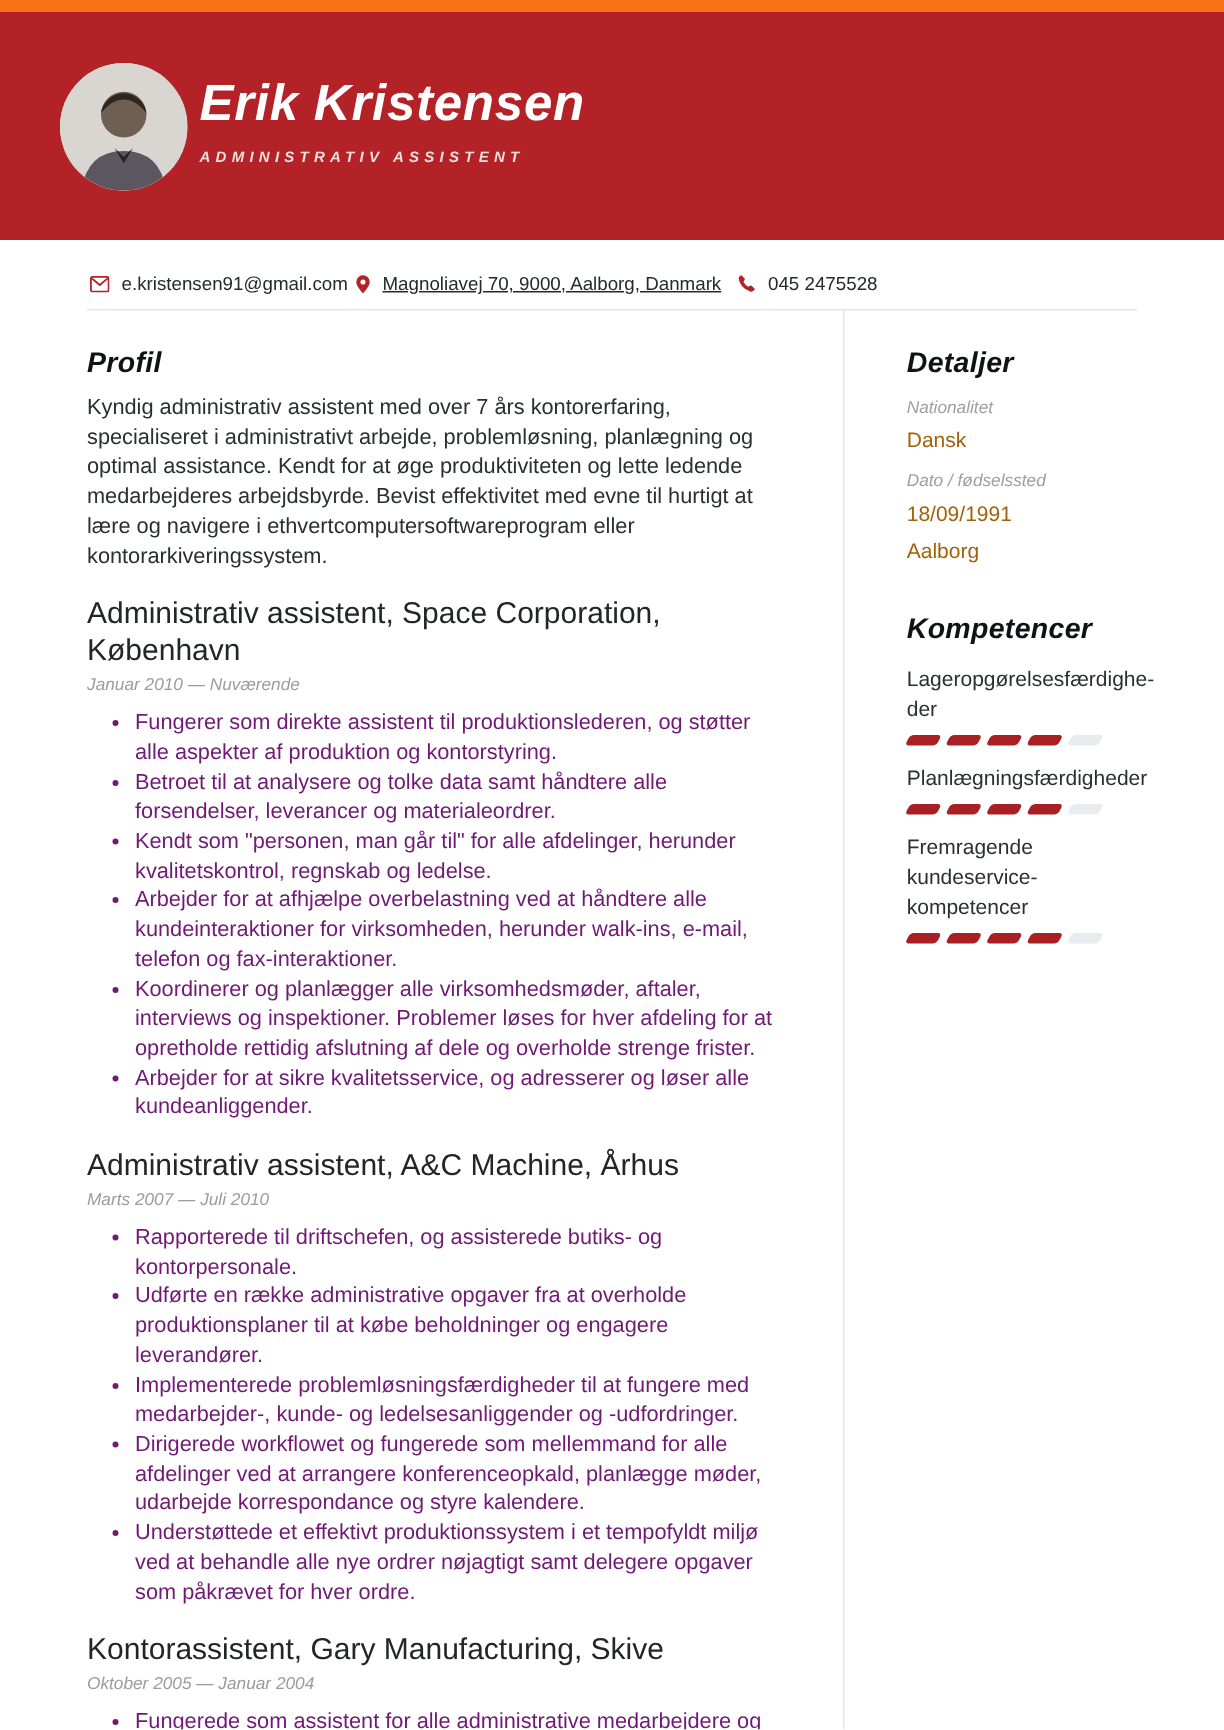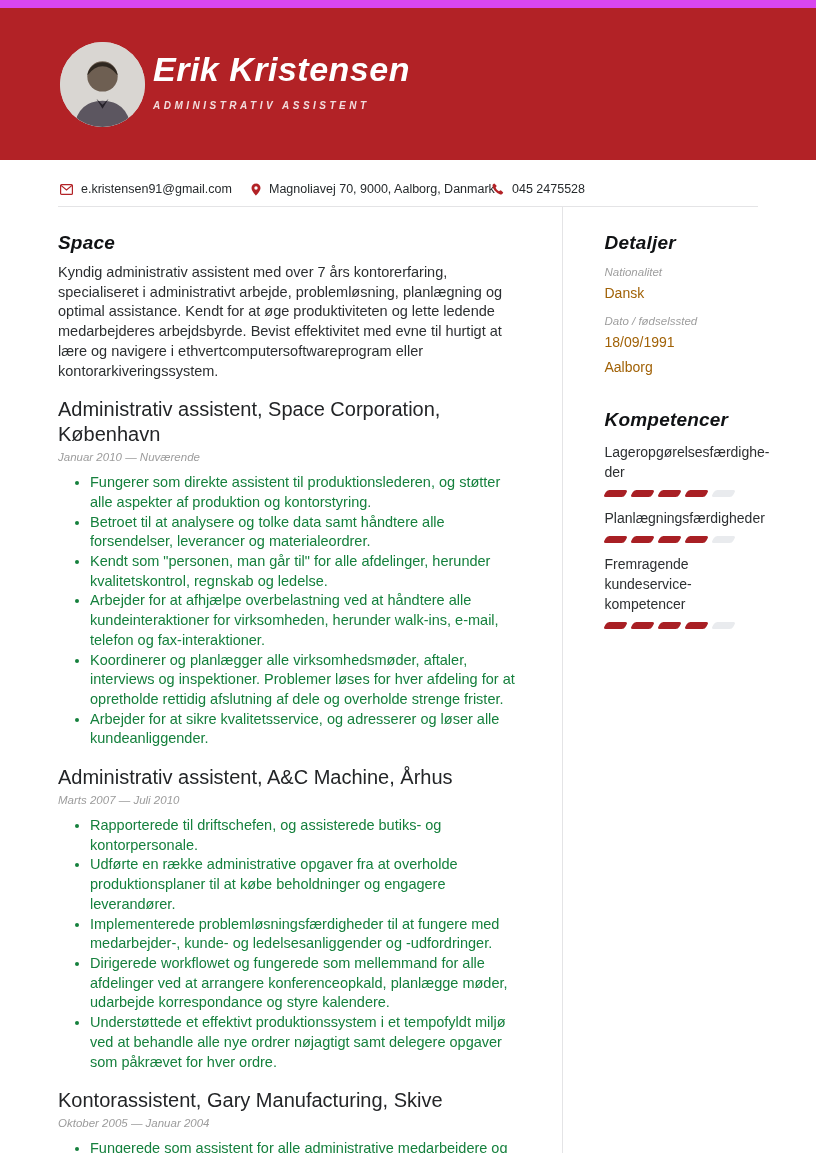--- a/index.html
+++ b/index.html
@@ -14,24 +14,24 @@
     width: 816px;
     height: 1153px;
     background: #ffffff;
     overflow: hidden;
   }
 
   
   .band {
     height: 160px;
     background: #b22226;
-    border-top: 8px solid #d946ef;
+    border-top: 8px solid #f97316;
     display: flex;
     align-items: center;
-    padding-left: 60px;
+    padding-left: 40px;
   }
   .avatar {
     width: 85px; height: 85px;
     border-radius: 50%;
     overflow: hidden;
     flex: 0 0 auto;
     background: #dcdad7;
   }
   .avatar svg { display: block; width: 100%; height: 100%; }
   .band-text { margin-left: 8px; padding-bottom: 6px; }
@@ -67,21 +67,21 @@
     position: absolute;
     top: 22px;
     display: flex;
     align-items: center;
     gap: 8px;
     font-size: 12.5px;
     color: #262a2c;
   }
   .contact-item svg { display: block; }
   .ci-email { left: 60px; }
-  .ci-address { left: 251px; }
+  .ci-address { left: 237px; text-decoration: underline; }
   .ci-phone { left: 492px; }
 
   
   .columns {
     display: flex;
     padding: 0 58px;
     align-items: stretch;
   }
   .main { width: 462px; margin-right: 43px; }
   .sidebar {
@@ -121,21 +121,21 @@
     color: #9c9c9c;
   }
   .job ul {
     margin-top: 10px;
     padding-left: 32px;
     list-style: disc;
   }
   .job li {
     font-size: 14.5px;
     line-height: 19.7px;
-    color: #15803d;
+    color: #701a75;
   }
   .side-label {
     margin-top: 12px;
     font-size: 11.5px;
     font-style: italic;
     color: #9e9e9e;
   }
   .side-value {
     margin-top: 5px;
     font-size: 14px;
@@ -212,21 +212,21 @@
         <svg width="12" height="12" viewBox="0 0 12 12">
             <path d="M2.6 0.8 L4.4 2.6 Q4.8 3 4.4 3.6 L3.6 4.8 Q4.6 6.9 6.9 8.2 L8.2 7.4 Q8.7 7.1 9.1 7.5 L11 9.3 Q11.4 9.8 10.9 10.3 L9.8 11.2 Q9.2 11.7 8.2 11.4 Q4.8 10.3 2.6 7.6 Q0.6 5.2 0.5 2.6 Q0.5 1.8 1.1 1.3 L1.8 0.7 Q2.2 0.4 2.6 0.8z" fill="#b22226"></path>
           </svg>
       </span>
       <span>045 2475528</span>
     </div>
   </div>
 
   <div class="columns">
     <div class="main">
-      <h2 class="section">Space</h2>
+      <h2 class="section">Profil</h2>
       <p class="profile-text">Kyndig administrativ assistent med over 7 års kontorerfaring, specialiseret i administrativt arbejde, problemløsning, planlægning og optimal assistance. Kendt for at øge produktiviteten og lette ledende medarbejderes arbejdsbyrde. Bevist effektivitet med evne til hurtigt at lære og navigere i ethvertcomputersoftwareprogram eller kontorarkiveringssystem.</p>
 
       <div>
   <div class="job">
     <div class="job-title">Administrativ assistent, Space Corporation, København</div>
     <div class="job-dates">Januar 2010 — Nuværende</div>
     <ul>
               <li>Fungerer som direkte assistent til produktionslederen, og støtter alle aspekter af produktion og kontorstyring.</li>
               <li>Betroet til at analysere og tolke data samt håndtere alle forsendelser, leverancer og materialeordrer.</li>
               <li>Kendt som "personen, man går til" for alle afdelinger, herunder kvalitetskontrol, regnskab og ledelse.</li>

